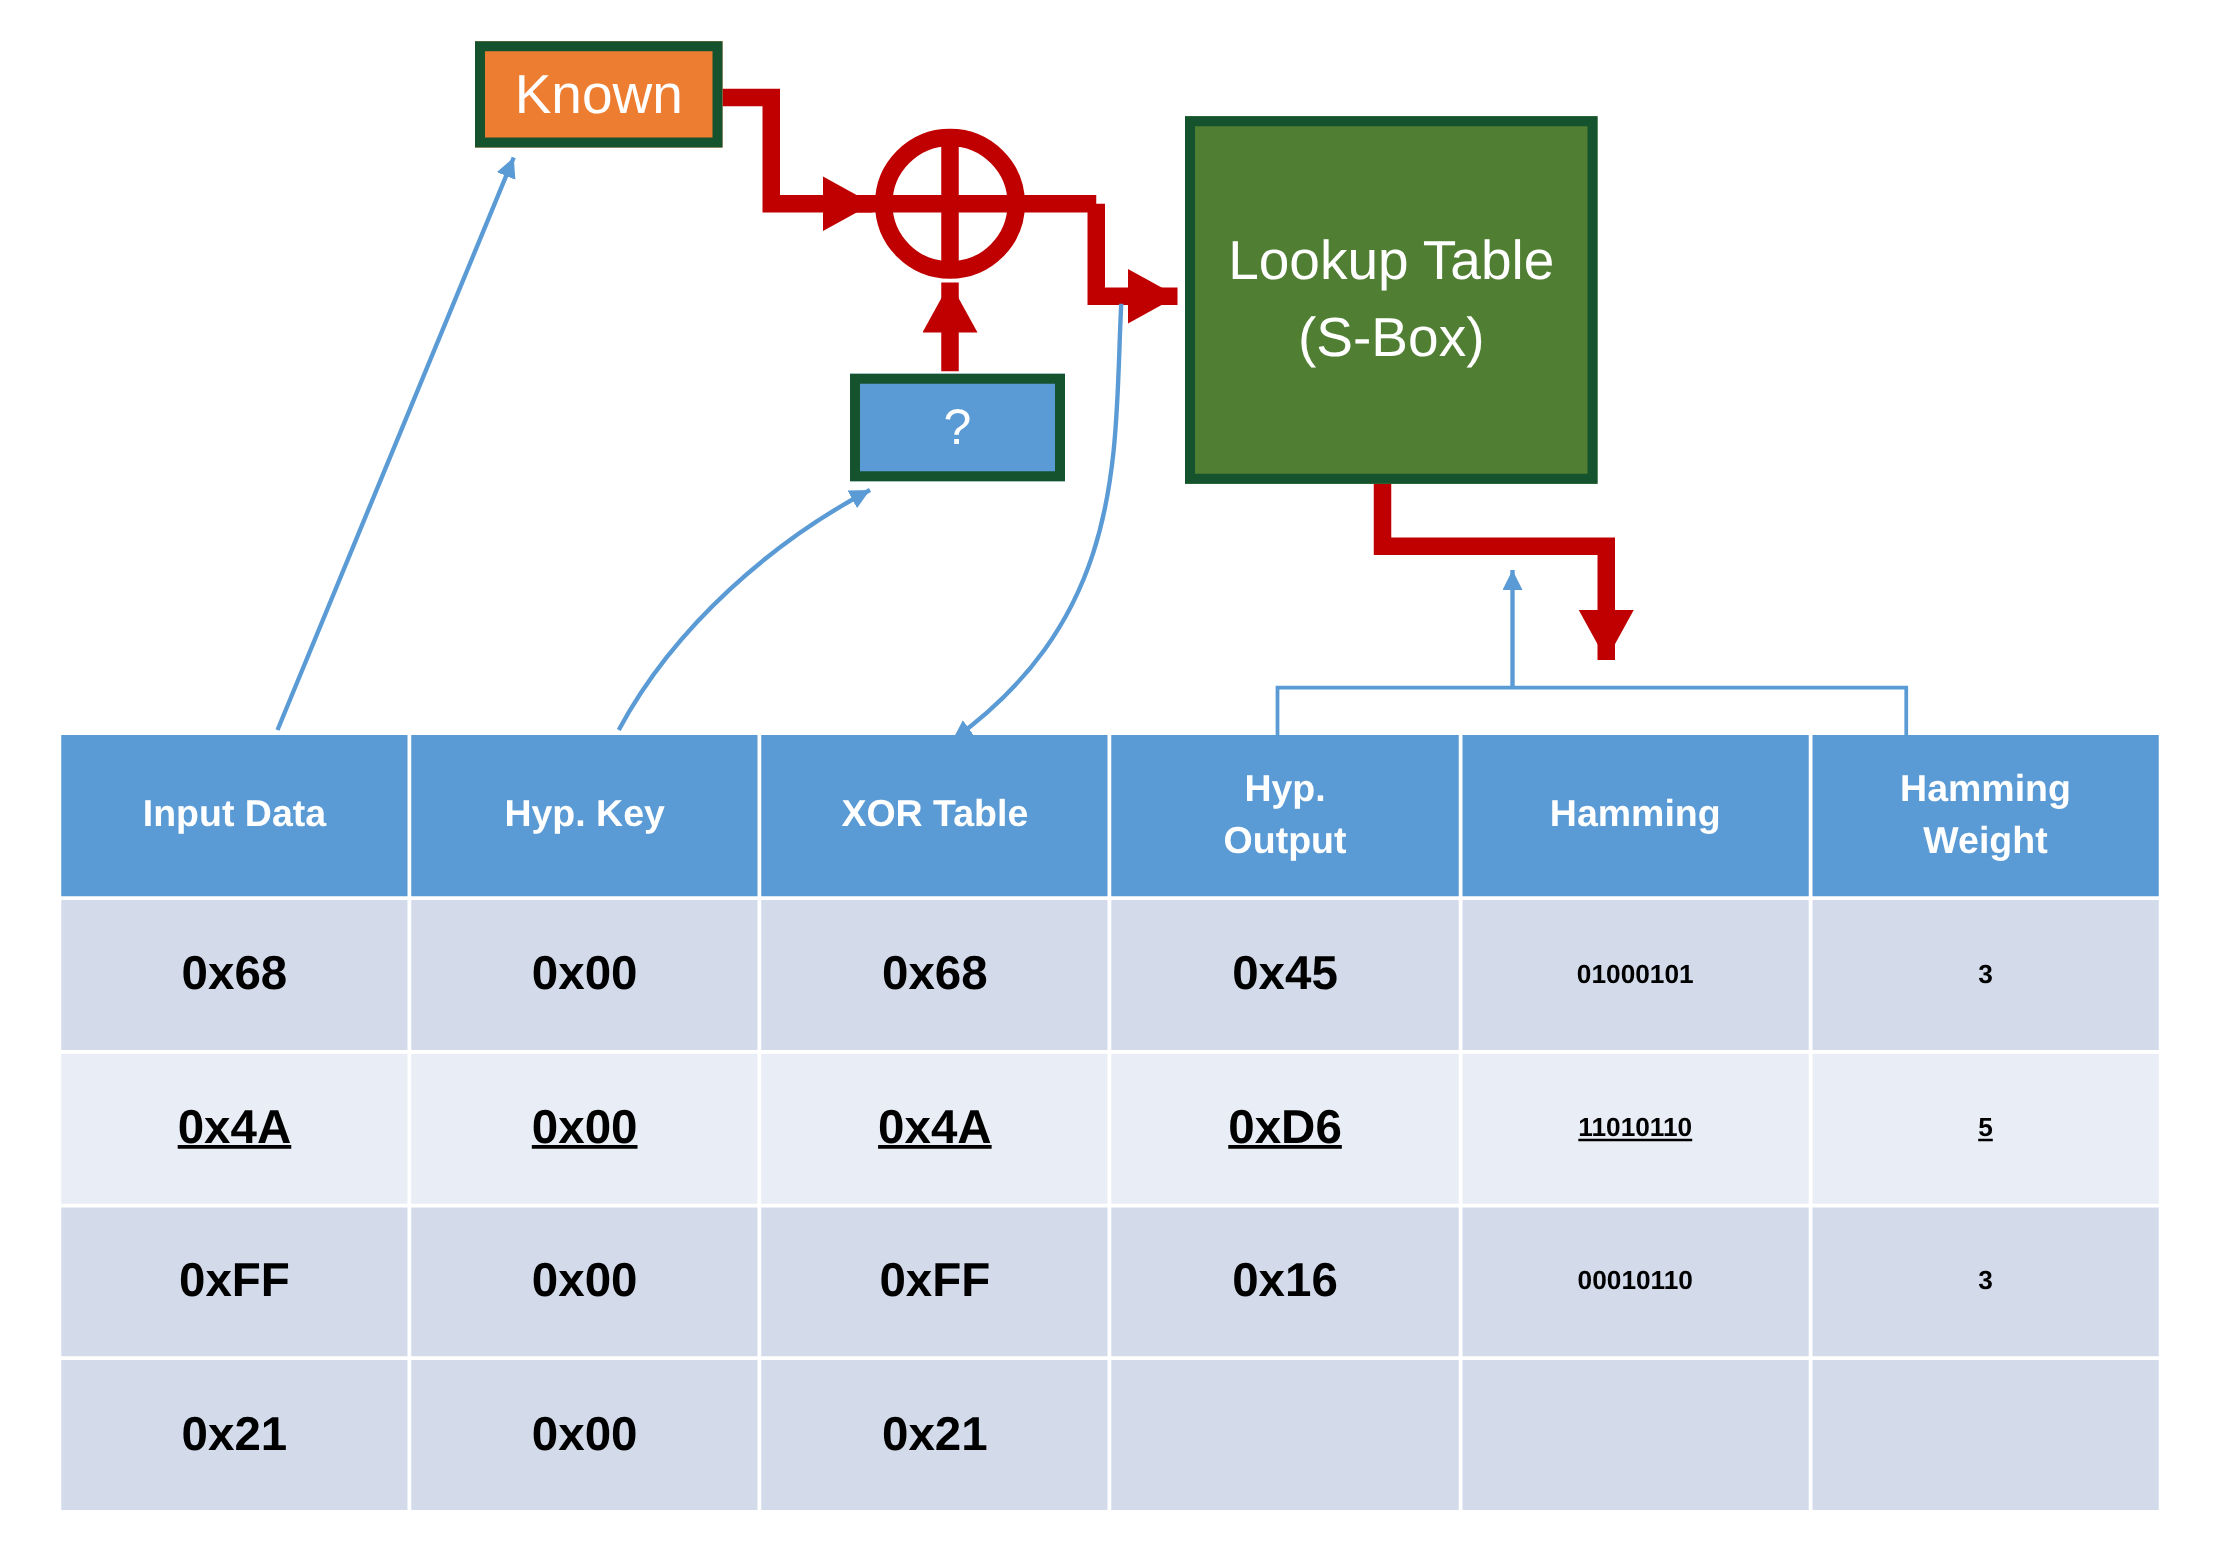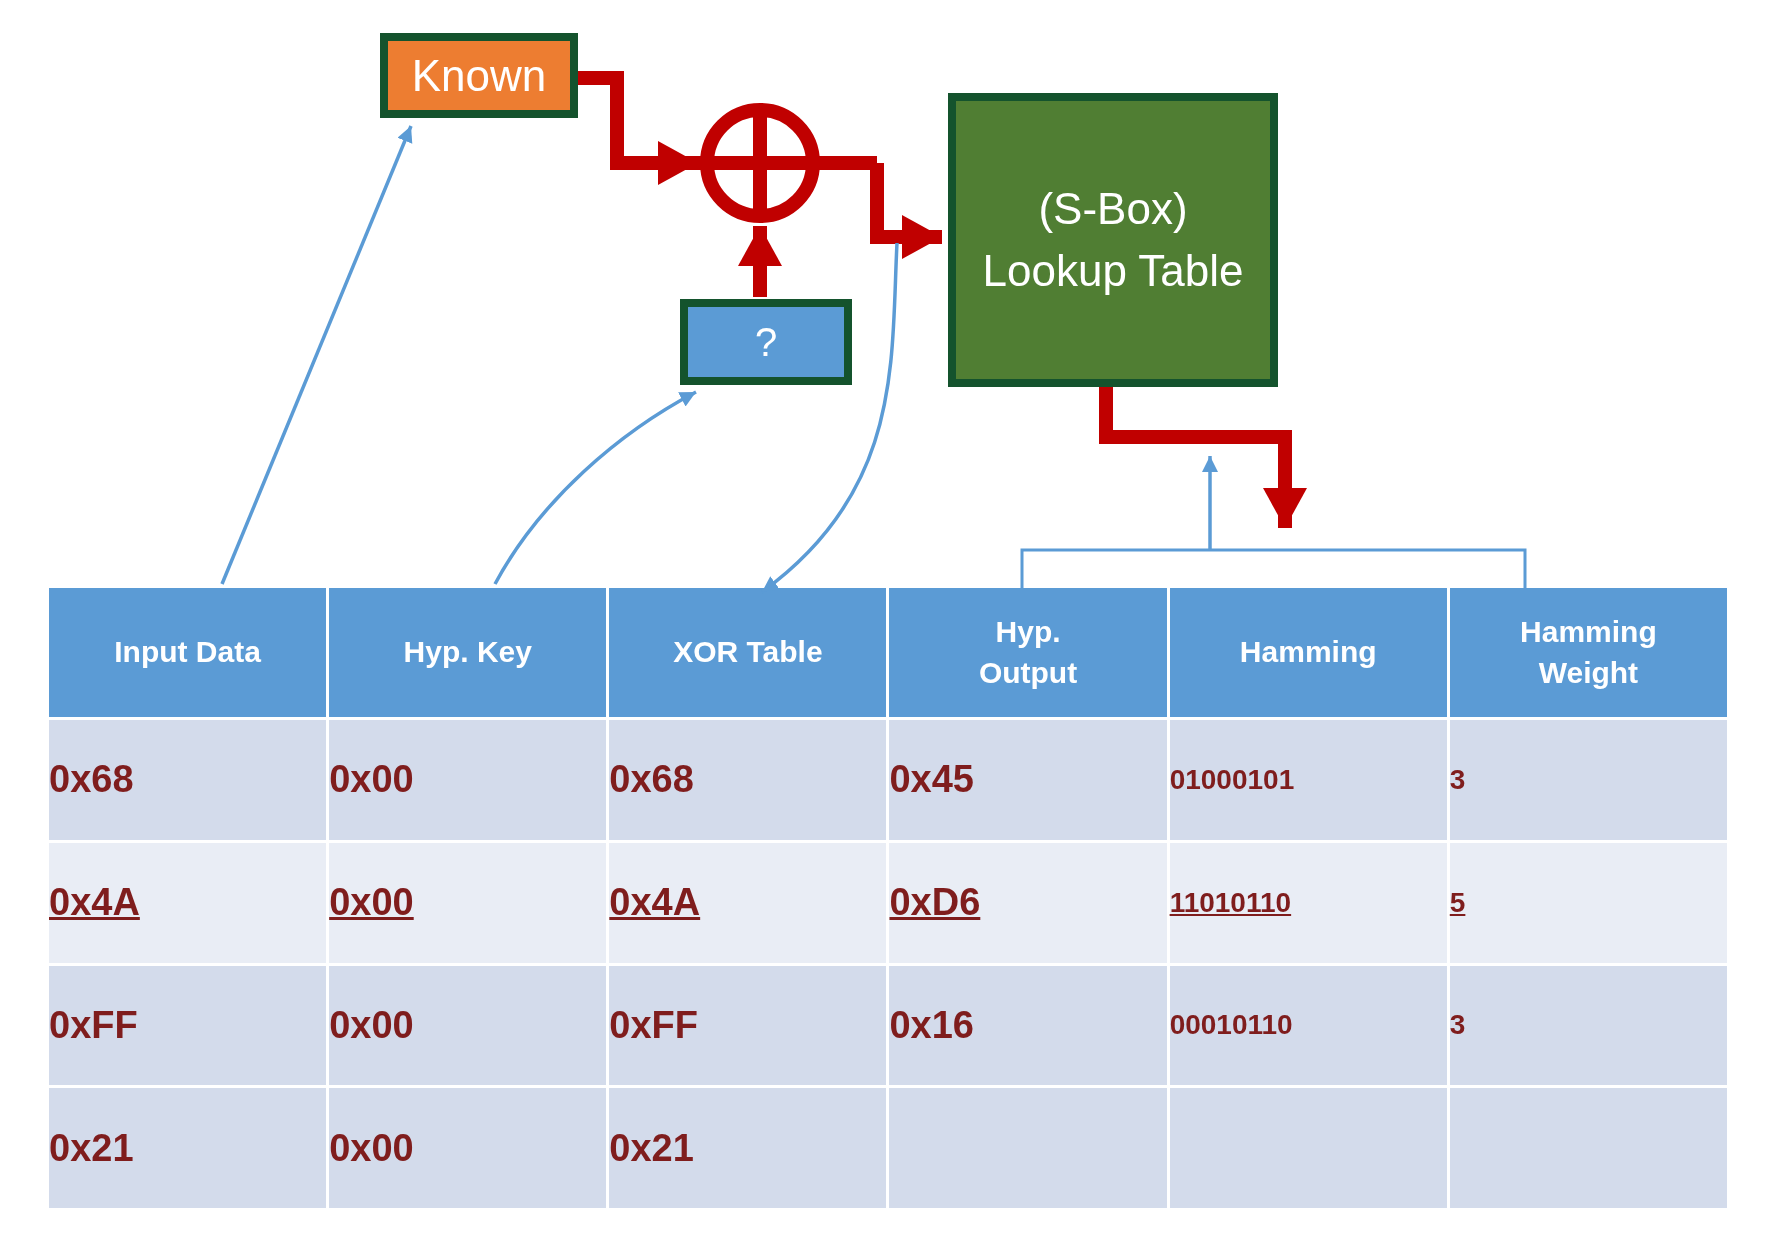--- a/index.html
+++ b/index.html
@@ -33,25 +33,25 @@
     table-layout:fixed;
   }
   table.attack-table th {
     background:#5B9BD5; color:#ffffff;
     font-size:30px; font-weight:bold;
     white-space:pre-line; line-height:1.35;
     vertical-align:middle; text-align:center;
     height:129px; padding:0;
   }
   table.attack-table td {
-    color:#7f1d1d; font-weight:bold; font-size:38px;
-    text-align:left; vertical-align:middle;
+    color:#000000; font-weight:bold; font-size:38px;
+    text-align:center; vertical-align:middle;
     height:94px; padding:0;
   }
-  table.attack-table td.small { font-size:28px; }
+  table.attack-table td.small { font-size:21px; }
   tr.band-dark  td { background:#d3dbeb; }
   tr.band-light td { background:#e9edf5;text-decoration:underline; }
 </style>
 </head>
 <body>
 
 <div class="stage">
 
   <div class="attack-table-wrap">
     <table class="attack-table">
@@ -140,17 +140,17 @@
 
   <div class="dbox known-box">
     <span>Known</span>
   </div>
 
   <div class="dbox qkey-box">
     <span>?</span>
   </div>
 
   <div class="dbox sbox-box">
+    <span>Lookup Table</span>
     <span>(S-Box)</span>
-    <span>Lookup Table</span>
   </div>
 
 </div>
 
 </body></html>

